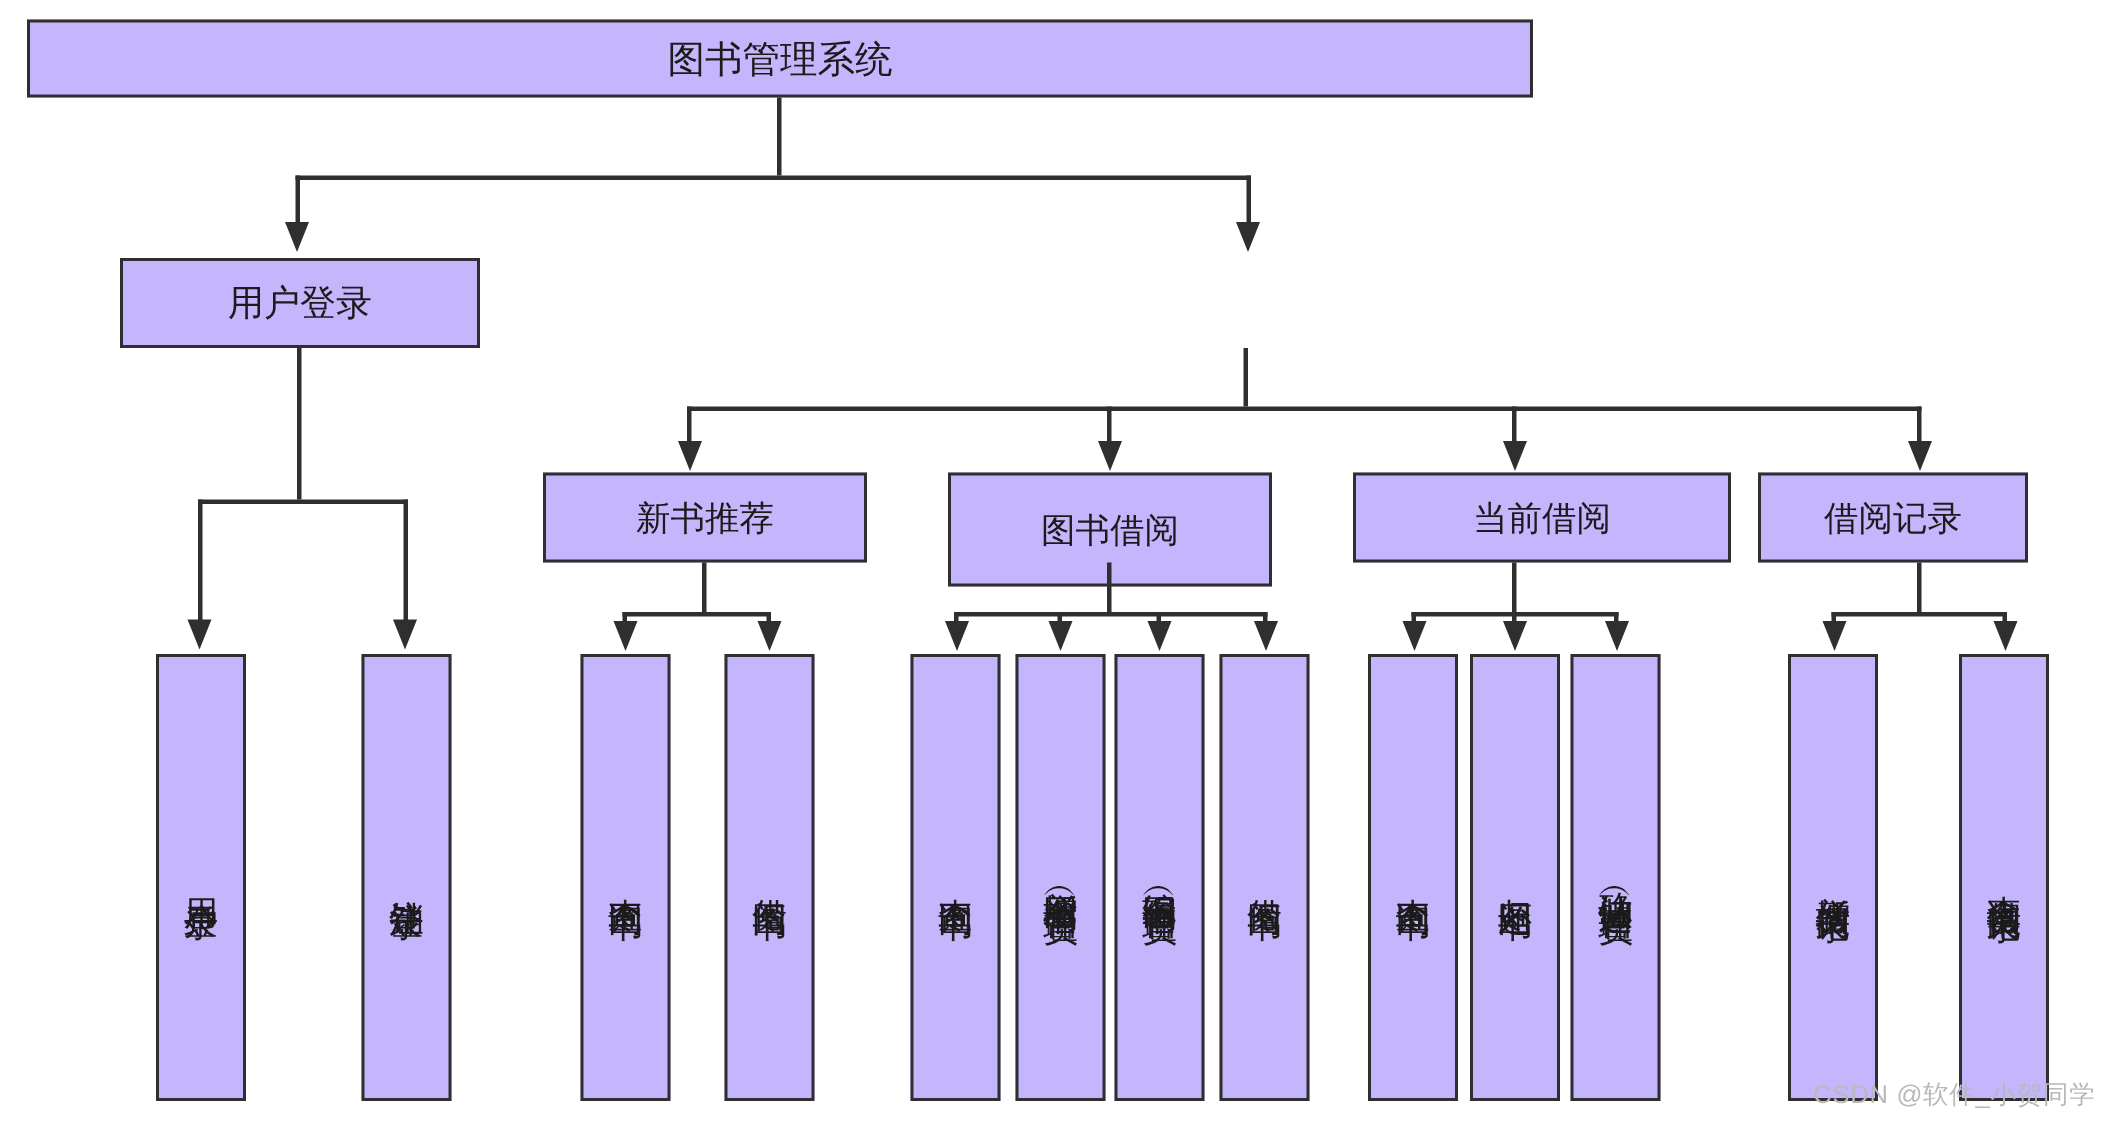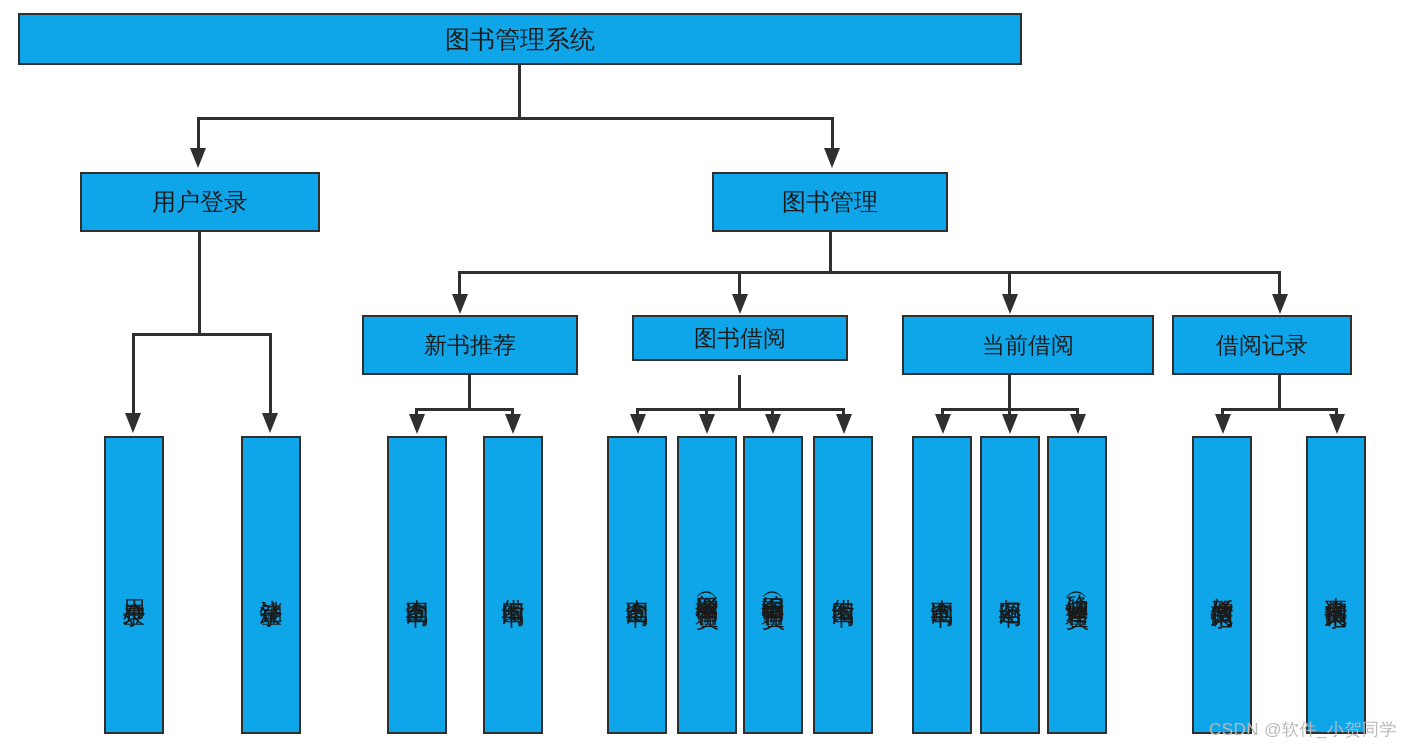--- a/index.html
+++ b/index.html
@@ -14,21 +14,21 @@
     position: relative;
     width: 1405px;
     height: 747px;
     background: #ffffff;
     overflow: hidden;
   }
   .node {
     position: absolute;
     box-sizing: border-box;
     border: 2.5px solid #2f2f2f;
-    background: #0ea5e9;
+    background: #c4b5fd;
     display: flex;
     align-items: center;
     justify-content: center;
     color: #1b1b1b;
   }
   .node.root {
     font-size: 25px;
   }
   .node.level2 {
     font-size: 24px;
@@ -87,23 +87,20 @@
 
   <div class="hline" style="left:197px; top:117px; width:637px; height:3px;"></div>
 
   <div class="vline" style="left:197px; top:117px; width:3px; height:33px;"></div>
   <div class="arrow" style="left:190px; top:148px;"></div>
   <div class="vline" style="left:831px; top:117px; width:3px; height:33px;"></div>
   <div class="arrow" style="left:824px; top:148px;"></div>
 
   <div class="node level2" style="left:80px; top:172px; width:240px; height:60px;">
     <span>用户登录</span>
-  </div>
-  <div class="node level2" style="left:712px; top:172px; width:236px; height:60px;">
-    <span>图书管理</span>
   </div>
 
   <div class="vline" style="left:198px; top:232px; width:3px; height:101px;"></div>
   <div class="hline" style="left:132px; top:333px; width:140px; height:3px;"></div>
   <div class="vline" style="left:132px; top:333px; width:3px; height:82px;"></div>
   <div class="arrow" style="left:125px; top:413px;"></div>
   <div class="vline" style="left:269px; top:333px; width:3px; height:82px;"></div>
   <div class="arrow" style="left:262px; top:413px;"></div>
 
   <div class="vline" style="left:829px; top:232px; width:3px; height:39px;"></div>
@@ -113,21 +110,21 @@
   <div class="vline" style="left:738px; top:271px; width:3px; height:25px;"></div>
   <div class="arrow" style="left:732px; top:294px;"></div>
   <div class="vline" style="left:1008px; top:271px; width:3px; height:25px;"></div>
   <div class="arrow" style="left:1002px; top:294px;"></div>
   <div class="vline" style="left:1278px; top:271px; width:3px; height:25px;"></div>
   <div class="arrow" style="left:1272px; top:294px;"></div>
 
   <div class="node level3" style="left:362px; top:315px; width:216px; height:60px;">
     <span>新书推荐</span>
   </div>
-  <div class="node level3" style="left:632px; top:315px; width:216px; height:46px;">
+  <div class="node level3" style="left:632px; top:315px; width:216px; height:76px;">
     <span>图书借阅</span>
   </div>
   <div class="node level3" style="left:902px; top:315px; width:252px; height:60px;">
     <span>当前借阅</span>
   </div>
   <div class="node level3" style="left:1172px; top:315px; width:180px; height:60px;">
     <span>借阅记录</span>
   </div>
 
   <div class="vline" style="left:468px; top:375px; width:3px; height:33px;"></div>

